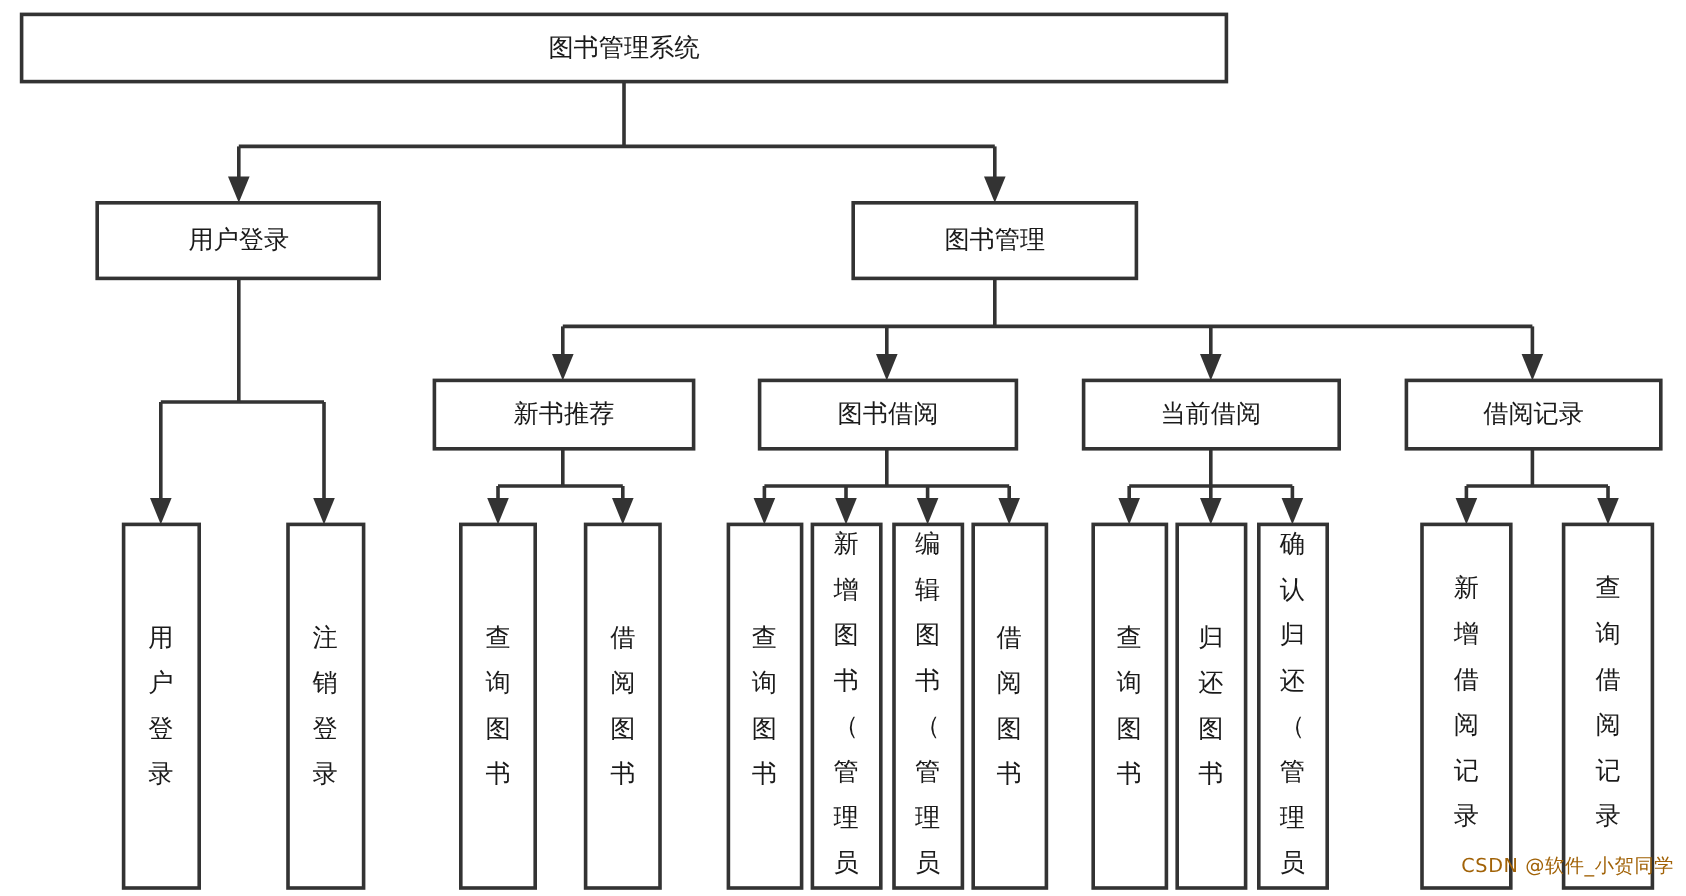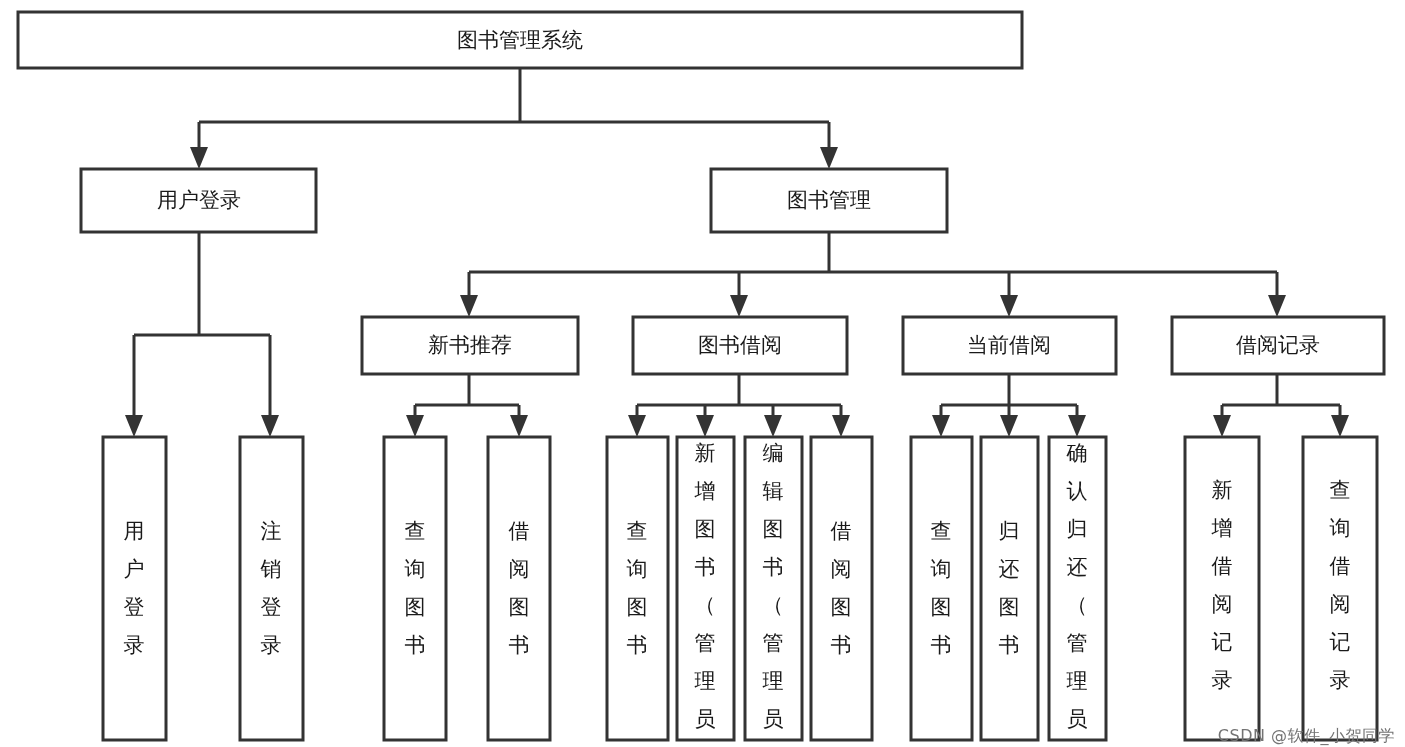--- a/index.html
+++ b/index.html
@@ -16,23 +16,23 @@
   .arrow-head{fill:#333333;stroke:none;}
   .node-label-h{
     font-family:"DejaVu Sans","Liberation Sans",sans-serif;
     font-size:21px;fill:#1a1a1a;text-anchor:middle;dominant-baseline:middle;
   }
   .node-label-v{
     font-family:"DejaVu Sans","Liberation Sans",sans-serif;
     font-size:21px;fill:#1a1a1a;text-anchor:middle;
   }
   .watermark{
-    position:absolute;right:10px;bottom:0;
+    position:absolute;right:10px;bottom:14px;
     font-family:"DejaVu Sans","Liberation Sans",sans-serif;
-    font-size:16px;color:#737373;white-space:nowrap;letter-spacing:.5px;
+    font-size:16px;color:#a16207;white-space:nowrap;letter-spacing:.5px;
   }
 </style>
 </head>
 <body>
 
 <div id="diagram-root">
 
   <svg id="tree" viewBox="0 0 1405 747">
     <defs>
       <g id="ah">

